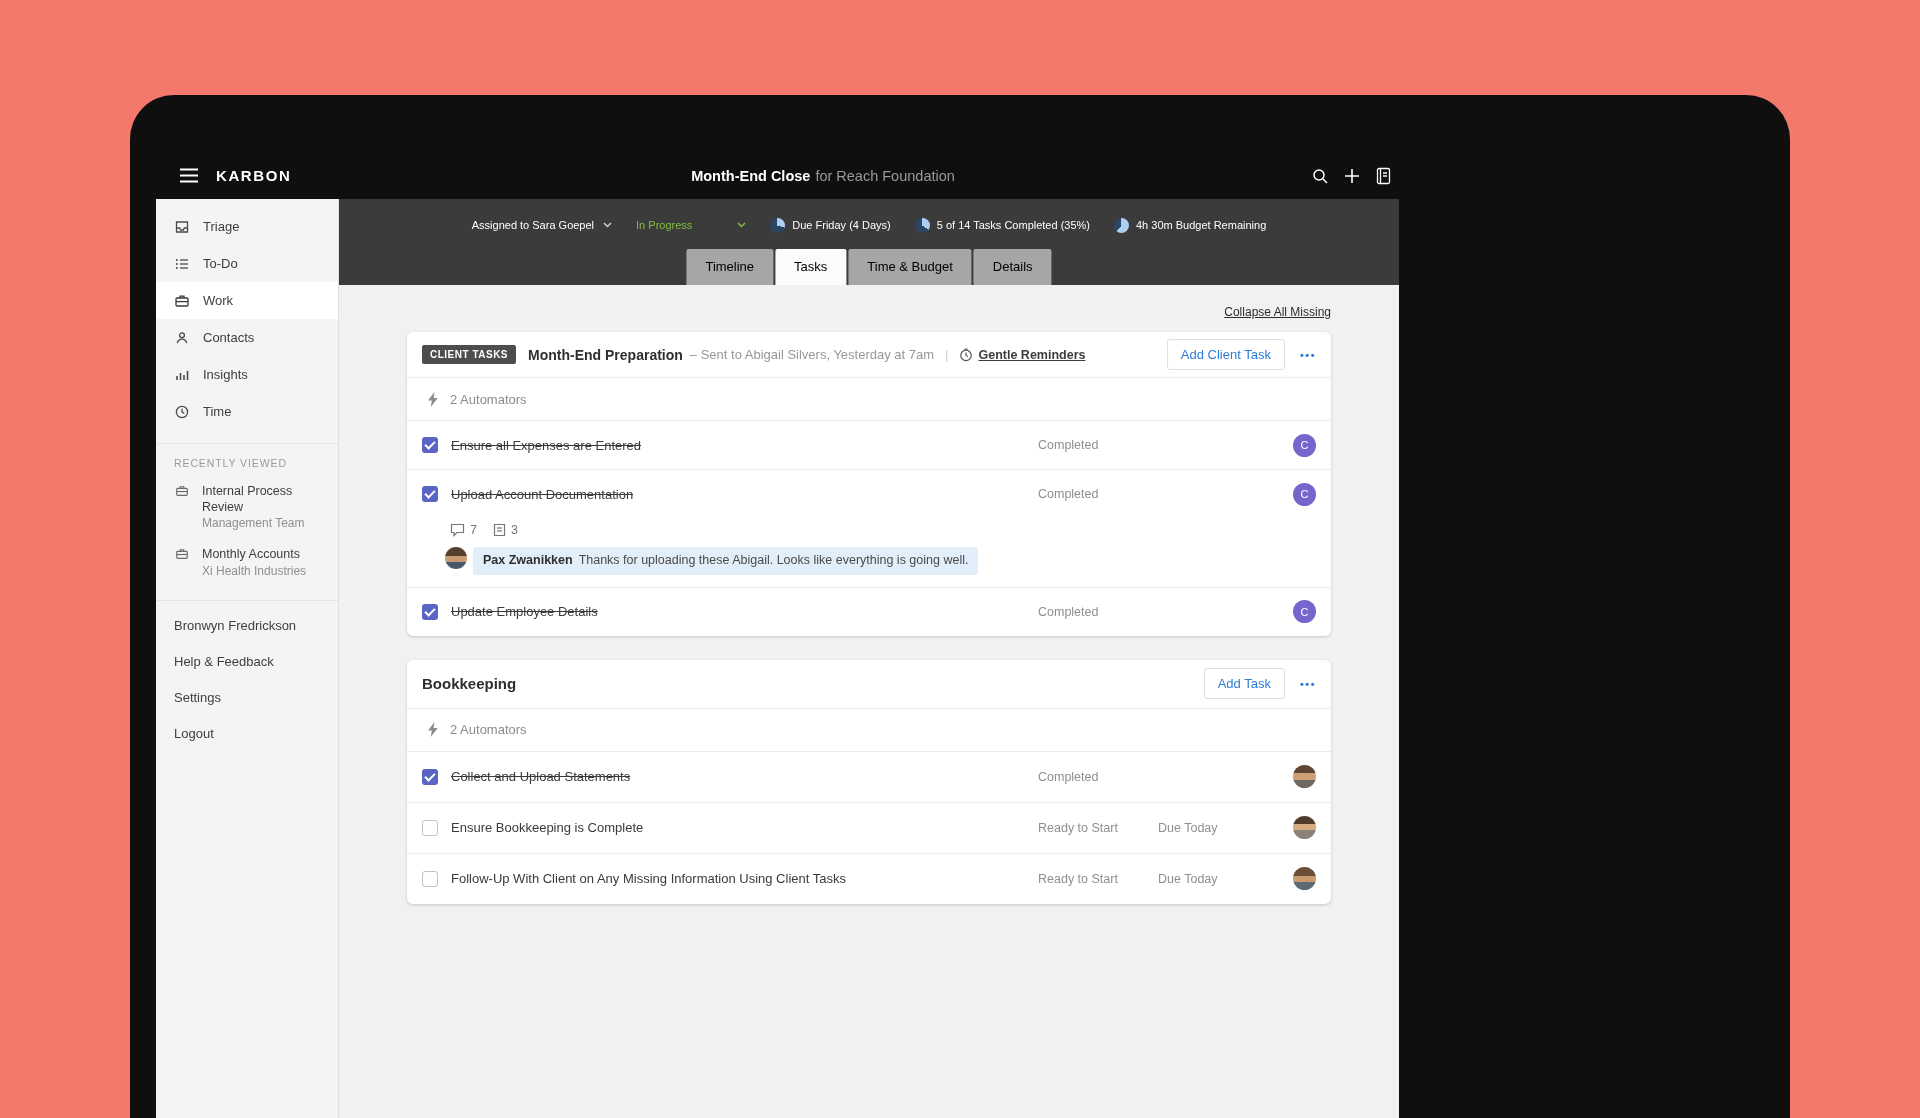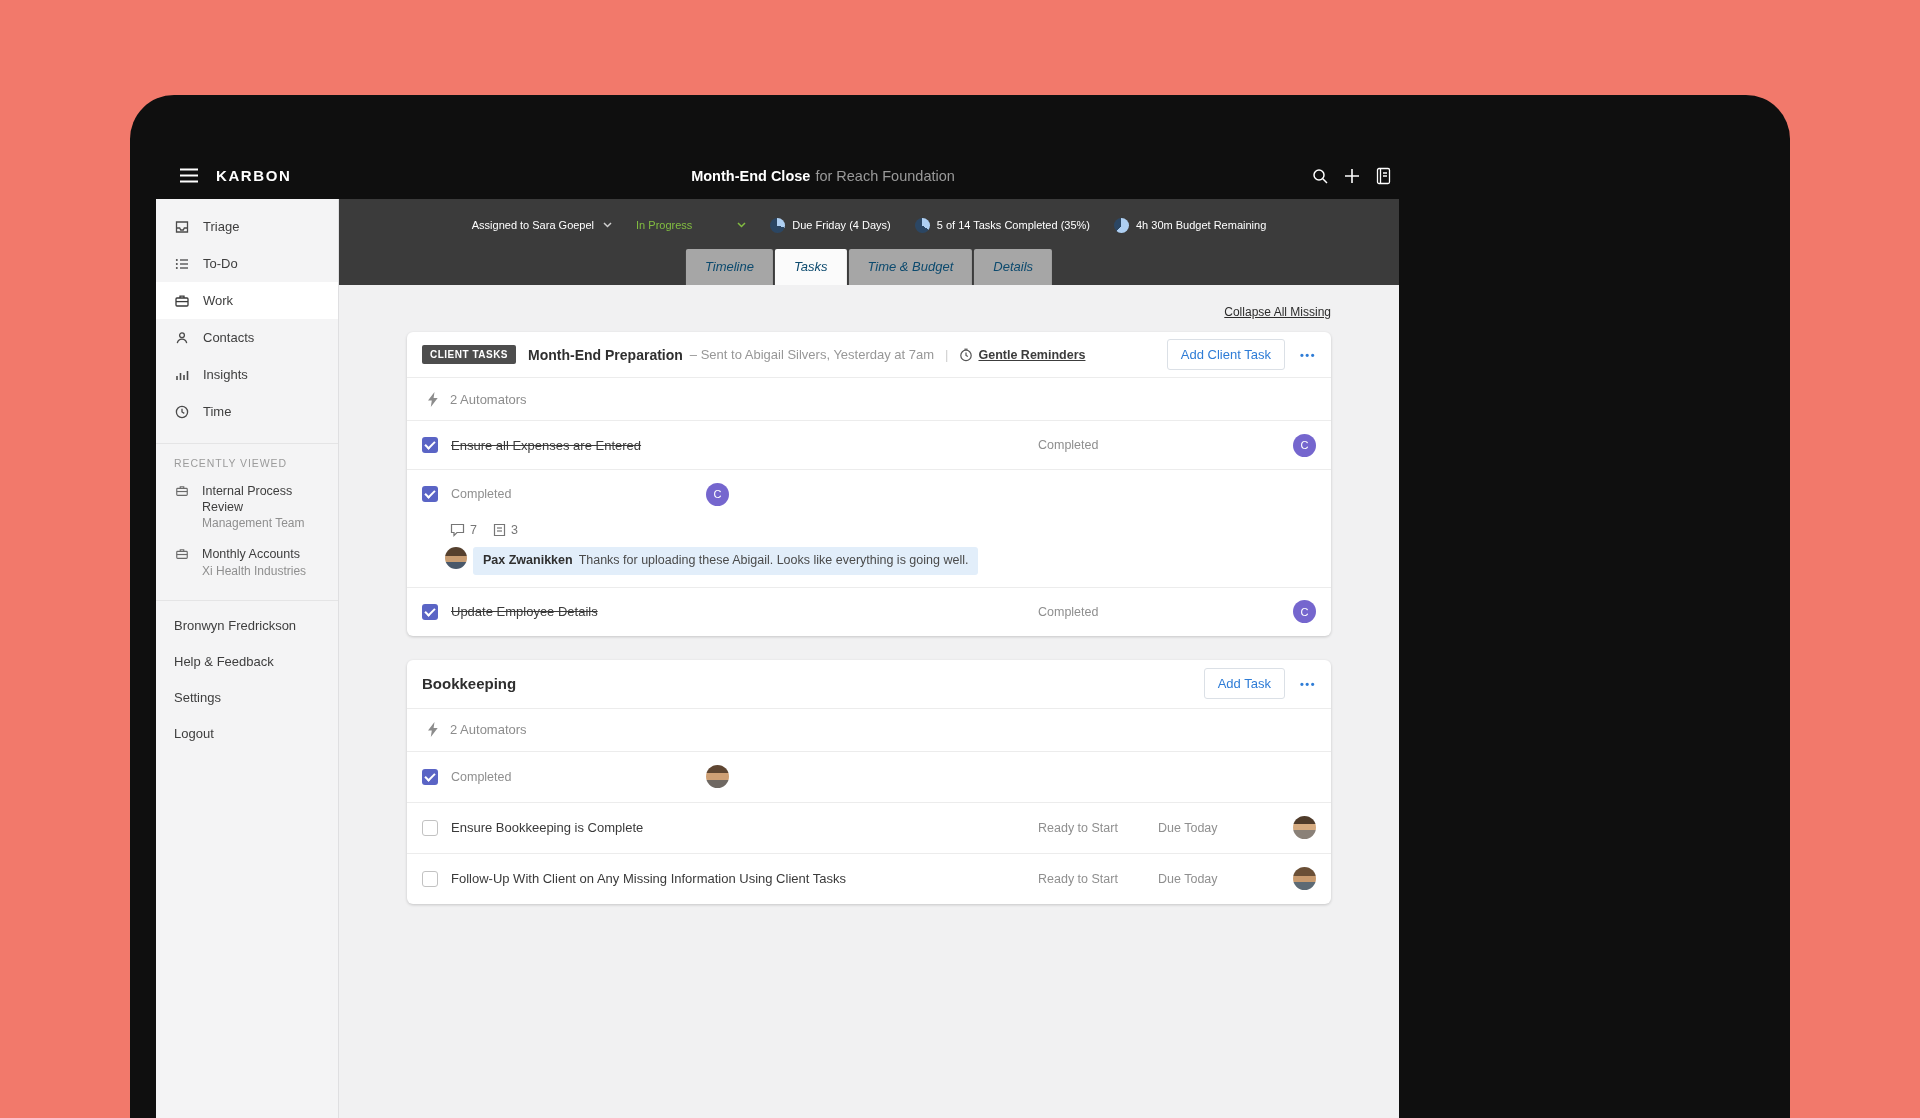--- a/index.html
+++ b/index.html
@@ -42,22 +42,22 @@
   .statusband { height:86px; background:#3b3b3b; position:relative; flex:none; }
   .status-row { height:52px; display:flex; align-items:center; justify-content:center; gap:24px;
                 color:#fff; font-size:11px; white-space:nowrap; }
   .status-item { display:flex; align-items:center; gap:7px; }
   .clickable { cursor:pointer; }
   .chev { display:inline-flex; margin-left:2px; color:#cfcfcf; }
   .green, .green .chev { color:#82BD41;gap:43px; }
   .donut { width:15px; height:15px; border-radius:50%; flex:none; }
 
   .tabs { position:absolute; bottom:0; left:50%; transform:translateX(-50%); display:flex; gap:2px; }
-  .tab { height:36px; line-height:36px; padding:0 19px; background:#a6a6a6; color:#0c4a6e;
-         font-size:13px; border-radius:2px 2px 0 0; cursor:pointer; white-space:nowrap;font-style:italic; }
+  .tab { height:36px; line-height:36px; padding:0 19px; background:#a6a6a6; color:#000000;
+         font-size:13px; border-radius:2px 2px 0 0; cursor:pointer; white-space:nowrap; }
   .tab.active { background:#fbfbfb; }
 
   .content { flex:1; padding:0 68px; overflow:hidden; }
   .collapse-link { display:block; text-align:right; margin-top:20px; font-size:12px; color:#2c2c2c;
                    text-decoration:underline; cursor:pointer; }
   .card { background:#fff; margin-top:13px; border-radius:6px; box-shadow:0 1px 3px rgba(0,0,0,.18); }
   .card.second { margin-top:24px; }
 
   .card-header { min-height:46px; display:flex; align-items:center; padding:0 15px; border-bottom:1px solid #ececec; }
   .card-header.tall { min-height:49px; }
@@ -329,20 +329,21 @@
               <span class="task-label done">Ensure all Expenses are Entered</span>
               <span class="t-status">Completed</span>
               <span class="t-due"></span>
               <span class="avatar">C</span>
             </div>
           </div>
 
           <div class="task">
             <div class="task-main">
               <span class="cb checked"></span>
+              <span class="task-label done">Upload Account Documentation</span>
               <span class="t-status">Completed</span>
               <span class="t-due"></span>
               <span class="avatar">C</span>
             </div>
             <div class="task-extra">
               <div class="counts">
                 <span class="count">
                   <svg width="15" height="14" viewBox="0 0 15 14" fill="none" stroke="#767676" stroke-width="1.2">
                     <path d="M1.5 1.5h12v8H7l-3 3v-3H1.5z"></path>
                   </svg>
@@ -388,20 +389,21 @@
           <div class="automators">
             <svg width="11" height="15" viewBox="0 0 11 15">
               <path d="M6.5 0L0 8.5h3.8L2.8 15l6.9-9H5.6z" fill="#8c8c8c"></path>
             </svg>
             <span>2 Automators</span>
           </div>
 
           <div class="task">
             <div class="task-main" style="min-height:50px;">
               <span class="cb checked"></span>
+              <span class="task-label done">Collect and Upload Statements</span>
               <span class="t-status">Completed</span>
               <span class="t-due"></span>
               <span class="avatar p1"></span>
             </div>
           </div>
 
           <div class="task">
             <div class="task-main" style="min-height:50px;">
               <span class="cb unchecked"></span>
               <span class="task-label">Ensure Bookkeeping is Complete</span>

